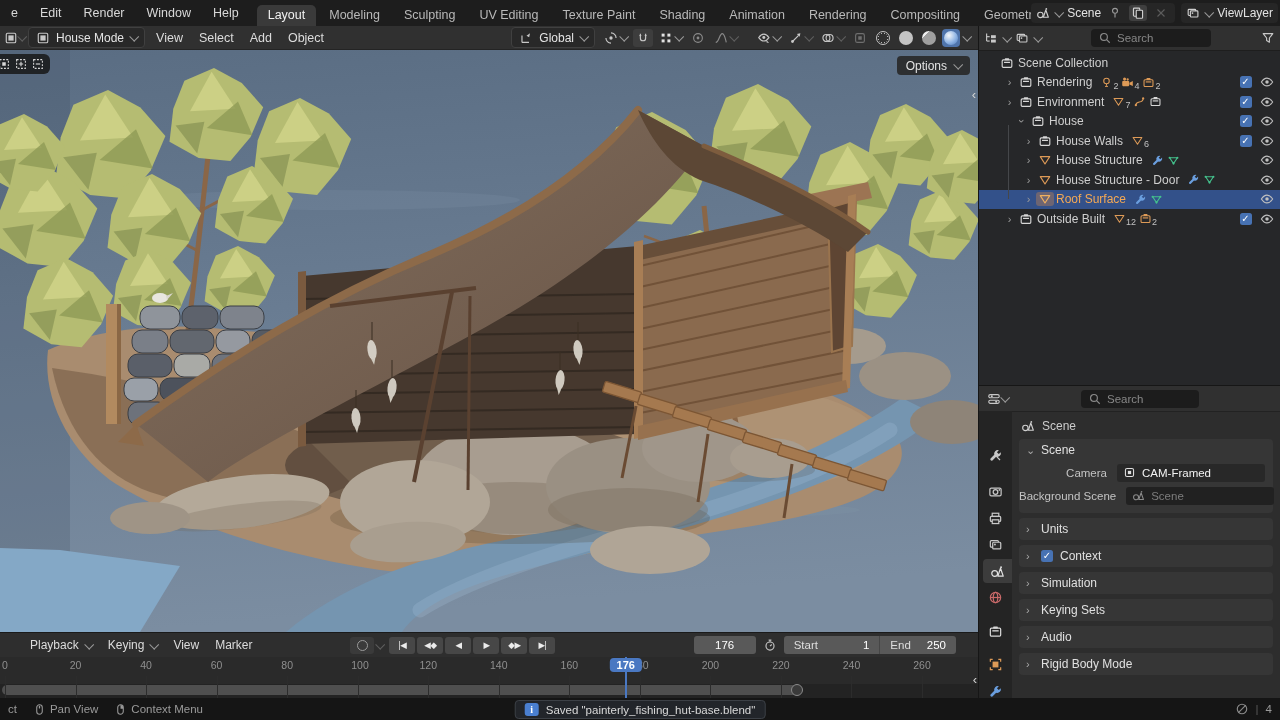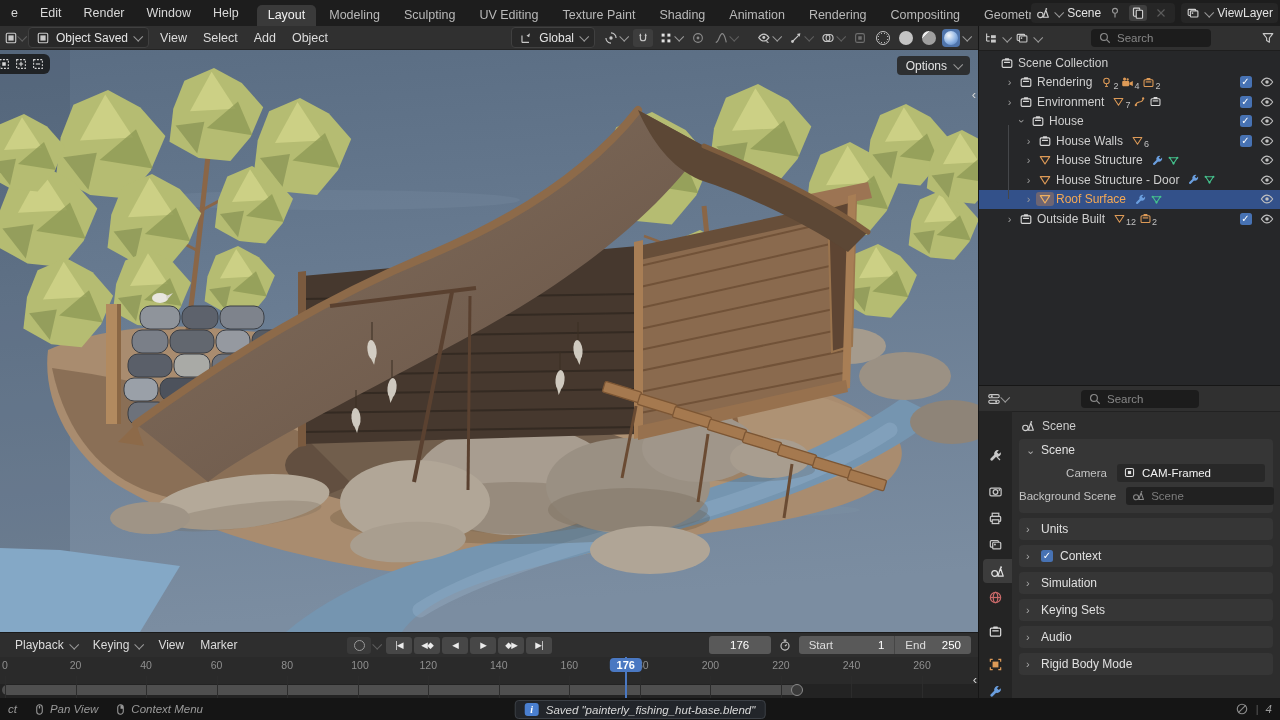--- a/index.html
+++ b/index.html
@@ -67,41 +67,41 @@
   .breadcrumb{display:flex;align-items:center;gap:7px;height:26px;color:#cccccc;font-size:12px;padding-left:2px;}
   .panel{background:#363636;border-radius:4px;margin-bottom:5px;}
   .panel-header{display:flex;align-items:center;height:22px;padding:0 7px;gap:7px;color:#e0e0e0;font-size:12px;}
   .p-caret{color:#a8a8a8;font-size:11px;width:8px;display:inline-block;}
   .field-row{display:flex;align-items:center;height:23px;padding-right:8px;}
   .field-label{flex:1;text-align:right;padding-right:10px;color:#c3c3c3;font-size:11.5px;white-space:nowrap;}
   .field{width:136px;height:18px;background:#282828;border-radius:3px;display:flex;align-items:center;gap:6px;padding:0 6px;font-size:11.5px;color:#f2f2f2;flex:0 0 auto;white-space:nowrap;overflow:hidden;}
   .field.placeholder{background:#212121;color:#7d7d7d;}
   
   .timeline{position:absolute;top:632px;left:0;width:978px;height:66px;background:#2b2b2b;border-top:1px solid #1a1a1a;box-sizing:border-box;}
-  .tl-header{height:24px;background:#2e2e2e;display:flex;align-items:center;padding:0 7px;border-bottom:1px solid #232323;}
+  .tl-header{height:24px;background:#2e2e2e;display:flex;align-items:center;padding:0 22px;border-bottom:1px solid #232323;}
   .tl-menu{padding:0 8px;font-size:12px;color:#dcdcdc;display:flex;gap:6px;align-items:center;white-space:nowrap;}
   .transport{display:flex;gap:2px;align-items:center;}
   .pb-btn{min-width:22px;height:17px;background:#474747;border-radius:3px;display:flex;align-items:center;justify-content:center;font-size:8.5px;color:#ececec;padding:0 2px;letter-spacing:-0.5px;}
   .rec-btn{width:24px;height:17px;background:#3a3a3a;border-radius:3px;display:flex;align-items:center;justify-content:center;margin-right:2px;}
   .rec-ring{width:9px;height:9px;border:1.6px solid #9a9a9a;border-radius:50%;}
   .frame-field{width:62px;height:18px;background:#595959;border-radius:3px;color:#fff;text-align:center;font-size:11.5px;line-height:18px;}
   .range-group{display:flex;height:18px;border-radius:3px;overflow:hidden;}
   .range-cell{background:#595959;display:flex;align-items:center;gap:0;padding:0 10px;font-size:11.5px;color:#dedede;}
   .range-cell .v{color:#ffffff;margin-left:16px;}
   .ruler{position:absolute;top:24px;left:0;right:0;height:19px;background:#2a2a2a;}
   .tick-label{position:absolute;top:2px;font-size:10.5px;color:#8f8f8f;transform:translateX(-50%);}
   .tracks{position:absolute;top:43px;bottom:0;left:0;right:0;background:#232323;overflow:hidden;}
   .gline{position:absolute;top:0;bottom:0;width:1px;background:#2c2c2c;}
   .tband{position:absolute;left:0;right:0;top:0;height:8px;background:#2a2a2a;}
   .scrollbar{position:absolute;left:2px;top:9px;width:800px;height:10px;background:#4f4f4f;border-radius:5px;}
   .sb-knob{position:absolute;right:-1px;top:-1px;width:12px;height:12px;border-radius:50%;background:#3a3a3a;border:1.5px solid #8a8a8a;box-sizing:border-box;}
   .playhead-line{position:absolute;top:24px;bottom:0;width:2px;background:#4a78c2;}
   .playhead-badge{position:absolute;top:25px;background:#4a78c2;color:#fff;font-size:11px;font-weight:bold;padding:1px 7px;border-radius:4px;transform:translateX(-50%);}
   
-  .statusbar{position:absolute;bottom:0;left:0;right:0;height:22px;background:#151515;display:flex;align-items:center;padding:0 8px;gap:16px;color:#9a9a9a;font-size:11.5px;font-style:italic;}
+  .statusbar{position:absolute;bottom:0;left:0;right:0;height:22px;background:#151515;display:flex;align-items:center;padding:0 8px;gap:16px;color:#9a9a9a;font-size:11.5px;}
   .status-item{display:flex;align-items:center;gap:4px;white-space:nowrap;}
   .status-msg{position:absolute;left:50%;top:2px;transform:translateX(-50%);display:flex;align-items:center;gap:7px;background:#22252a;border:1px solid #3c4046;border-radius:4px;height:17px;padding:0 9px;color:#d9d9d9;}
   .info-ic{width:14px;height:13px;background:#4a7fd0;border-radius:3px;color:#fff;font-weight:bold;font-size:10px;line-height:13px;text-align:center;font-family:"Liberation Serif",serif;}
   .status-right{margin-left:auto;display:flex;align-items:center;gap:7px;}
   svg{display:block;}
 </style>
 </head>
 <body>
 
 <div id="app">
@@ -184,21 +184,21 @@
         </svg>
       </span>
     <span class="cr dim"></span>
     <div class="dd">
       <span>
           <svg width="14" height="14" viewBox="0 0 16 16">
             <rect x="2.6" y="2.6" width="10.8" height="10.8" rx="1.5" stroke="#c8c8c8" stroke-width="1.3" fill="none"></rect>
             <rect x="5" y="5" width="6" height="6" fill="#c8c8c8"></rect>
           </svg>
         </span>
-      <span>Object Saved</span>
+      <span>House Mode</span>
       <span class="cr"></span>
     </div>
     <div id="vp-menus" style="display:flex;">
         <span class="hmenu">View</span>
         <span class="hmenu">Select</span>
         <span class="hmenu">Add</span>
         <span class="hmenu">Object</span>
       </div>
     <div class="vph-mid">
       <div class="dd">

